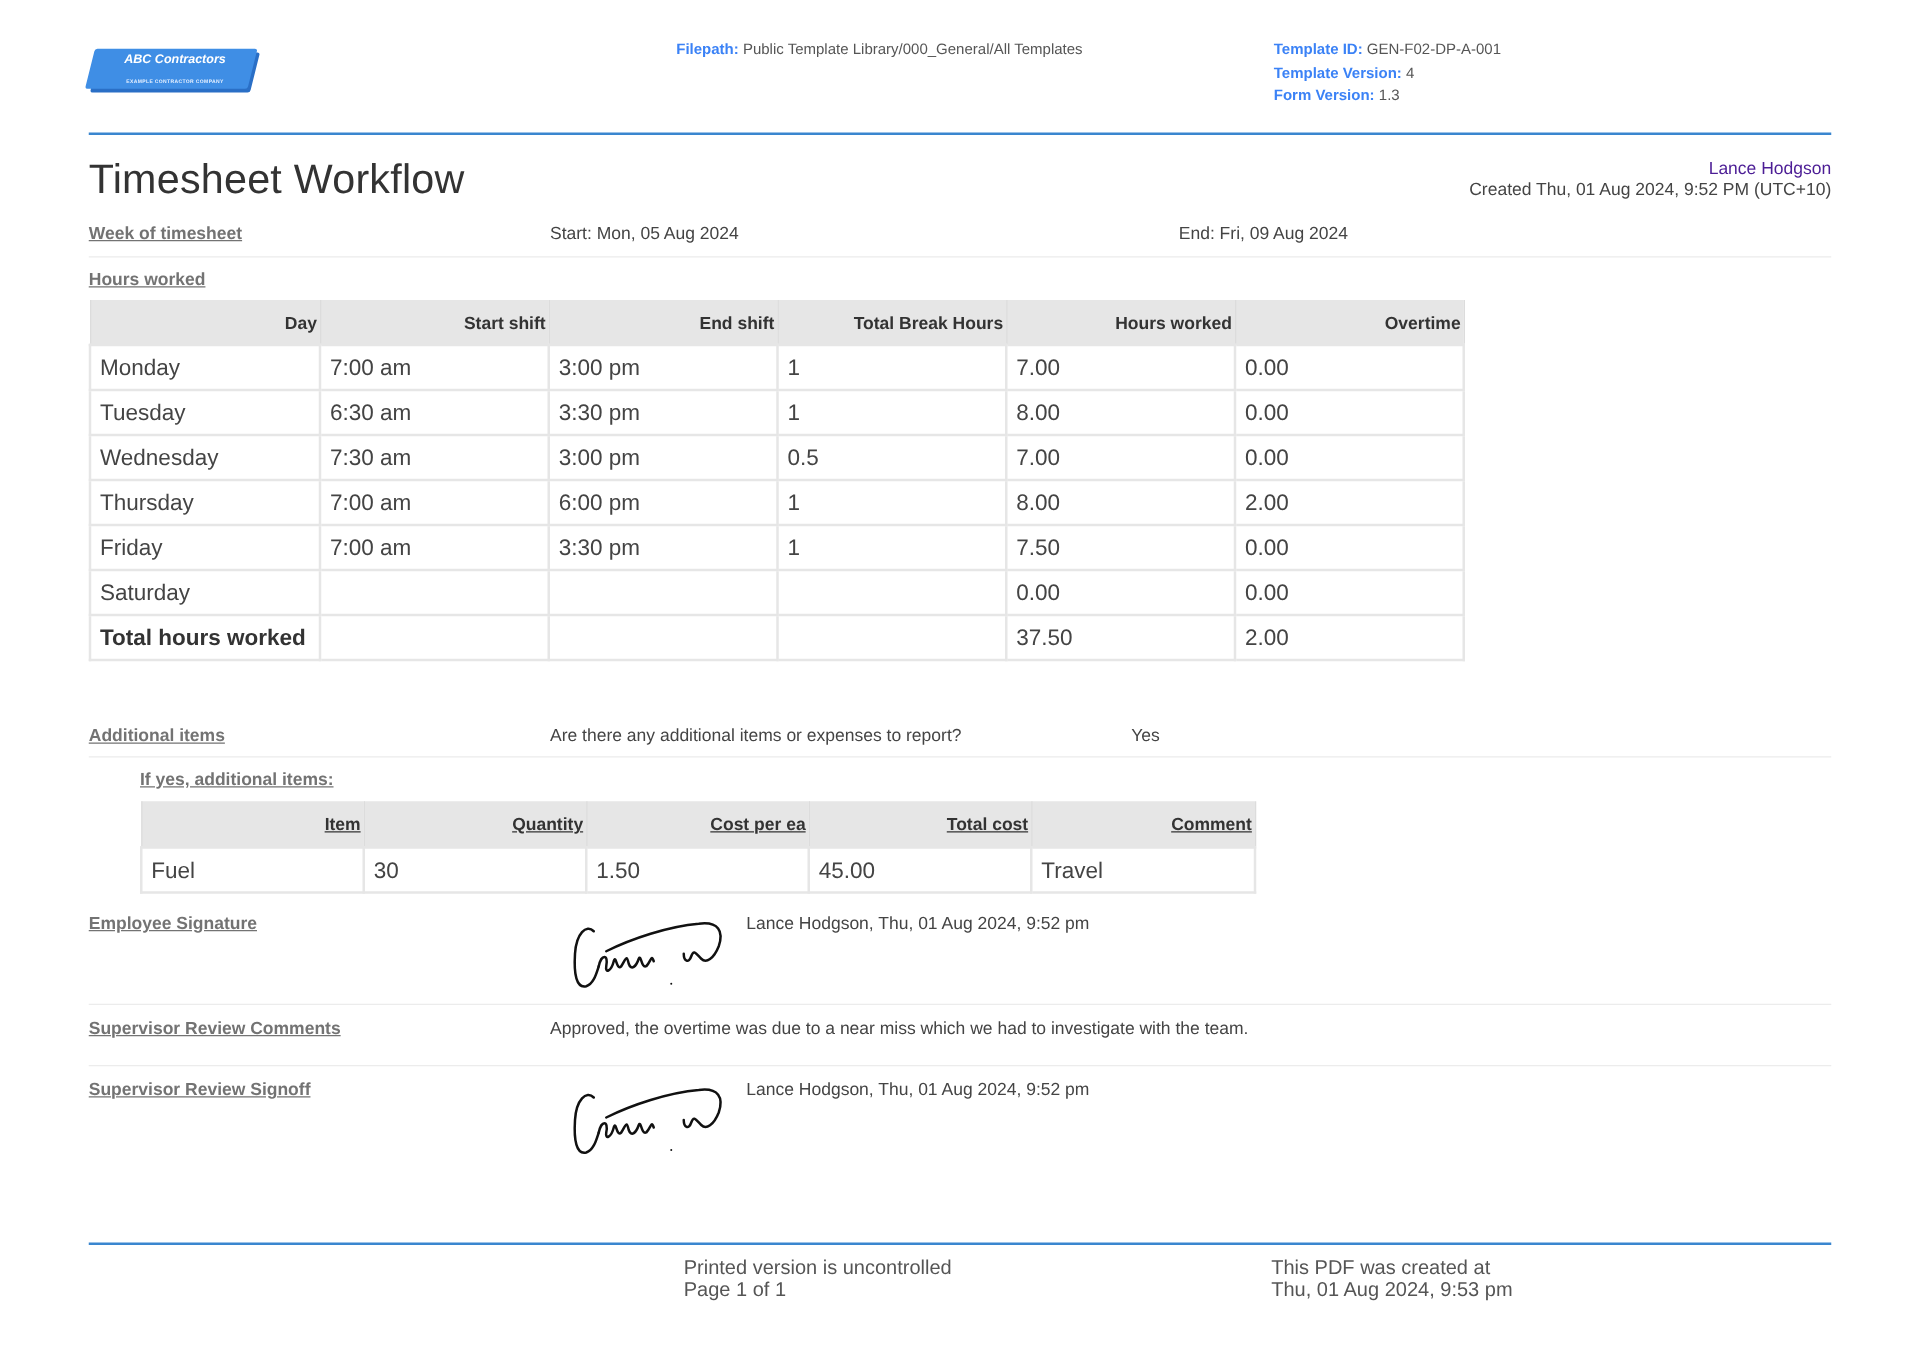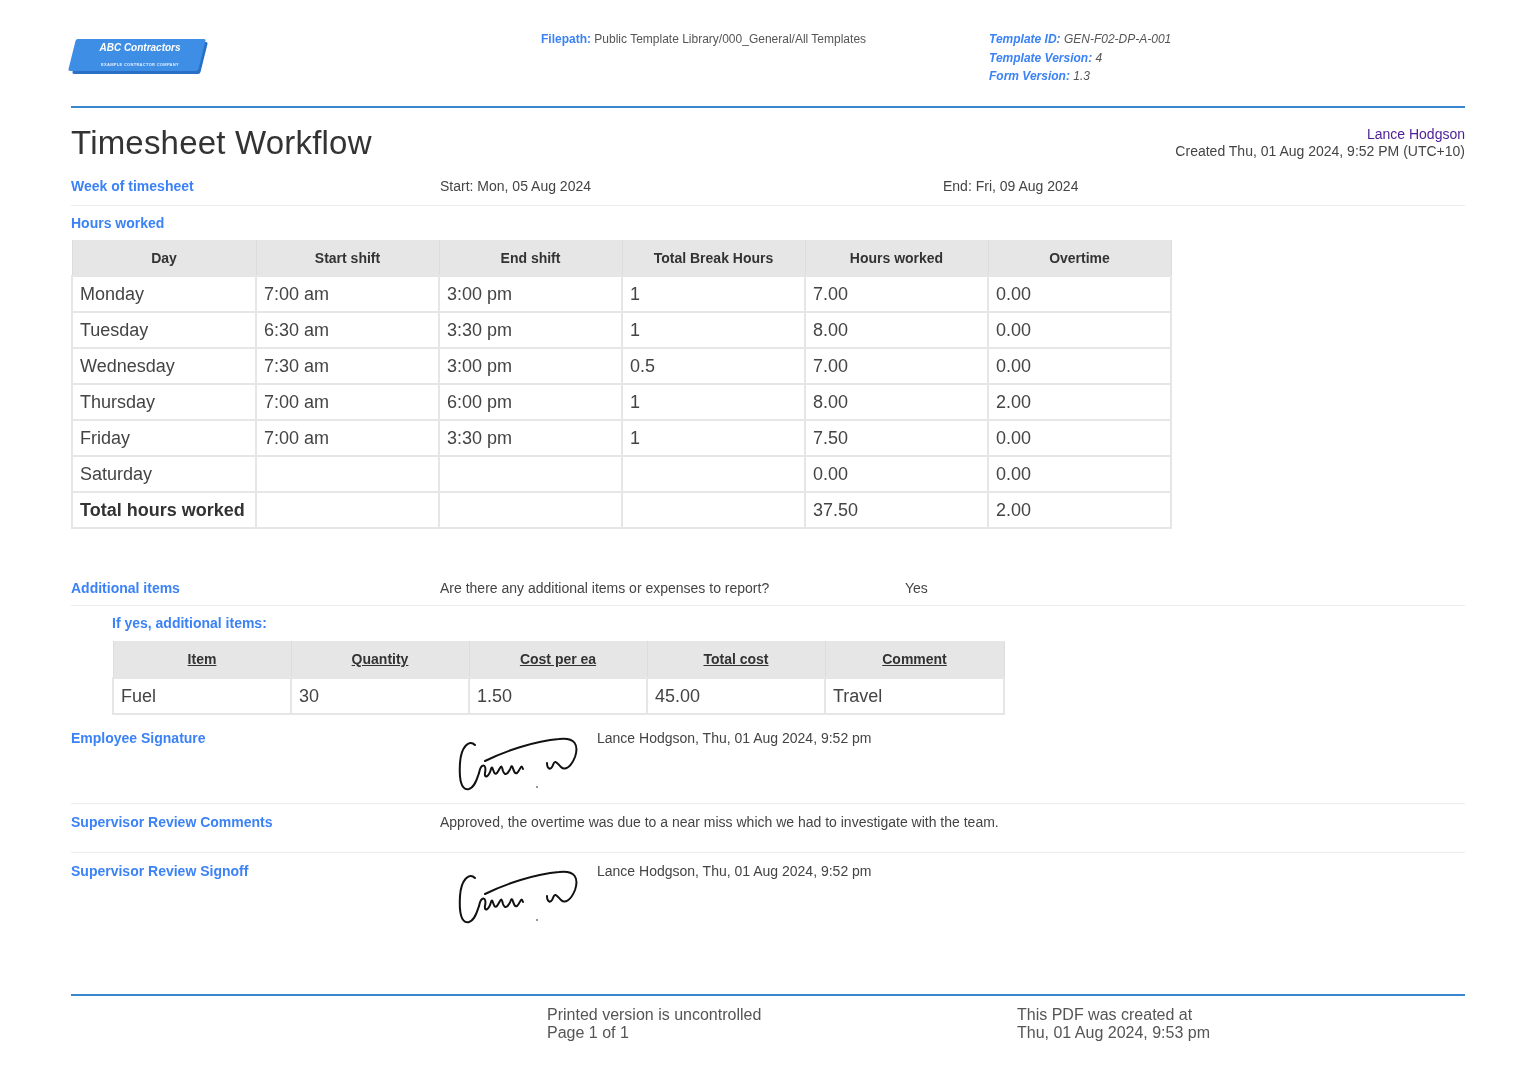--- a/index.html
+++ b/index.html
@@ -18,26 +18,26 @@
   .meta-text { font-size: 12px; color: #555; line-height: 18.5px; }
   .meta-text b { color: #3b82f6; font-weight: bold; }
 
   .rule-blue { left: 71px; width: 1394px; height: 2px; background: #3a86cf; }
   .rule-grey { left: 71px; width: 1394px; height: 1px; background: #ececec; }
 
   .title { left: 71px; top: 124px; font-size: 33px; color: #333; font-weight: normal; letter-spacing: 0.2px; }
   .author { right: 71px; top: 126px; text-align: right; font-size: 14px; line-height: 17px; color: #444; }
   .author .who { font-weight: normal; color: #4c1d95; }
 
-  .label { font-size: 14px; font-weight: bold; color: #3b82f6; }
+  .label { font-size: 14px; font-weight: bold; color: #737373; text-decoration: underline; }
   .val { font-size: 14px; color: #444; }
 
   
   table { border-collapse: collapse; position: absolute; table-layout: fixed; }
-  th { background: #e6e6e6; text-align: center; font-size: 14px; font-weight: bold; color: #333; padding: 0 2px; border-left: 1px solid #dcdcdc; border-right: 1px solid #dcdcdc; }
+  th { background: #e6e6e6; text-align: right; font-size: 14px; font-weight: bold; color: #333; padding: 0 2px; border-left: 1px solid #dcdcdc; border-right: 1px solid #dcdcdc; }
   td { font-size: 18px; color: #444; padding: 0 7px; border: 2px solid #e6e6e6; }
   td.bold { font-weight: bold; color: #333; }
 
   .hours { left: 71px; top: 240px; width: 1099px; }
   .hours th { height: 36px; }
   .hours td { height: 36px; }
 
   .items { left: 112px; top: 641px; width: 891px; }
   .items th { height: 37px; text-decoration: underline; }
   .items td { height: 36px; }
@@ -54,21 +54,21 @@
   <div class="front"></div>
   <div class="name">ABC Contractors</div>
   <div class="tag">EXAMPLE CONTRACTOR COMPANY</div>
 </div>
 
 <div class="abs meta-text" style="left:541px; top:30px;">
   <b>Filepath:</b>
   <span>Public Template Library/000_General/All Templates</span>
 </div>
 
-<div class="abs meta-text" style="left:989px; top:30px;font-style:italic;">
+<div class="abs meta-text" style="left:1019px; top:30px;">
   <div>
     <b>Template ID:</b>
     <span>GEN-F02-DP-A-001</span>
   </div>
   <div>
     <b>Template Version:</b>
     <span>4</span>
   </div>
   <div>
     <b>Form Version:</b>

